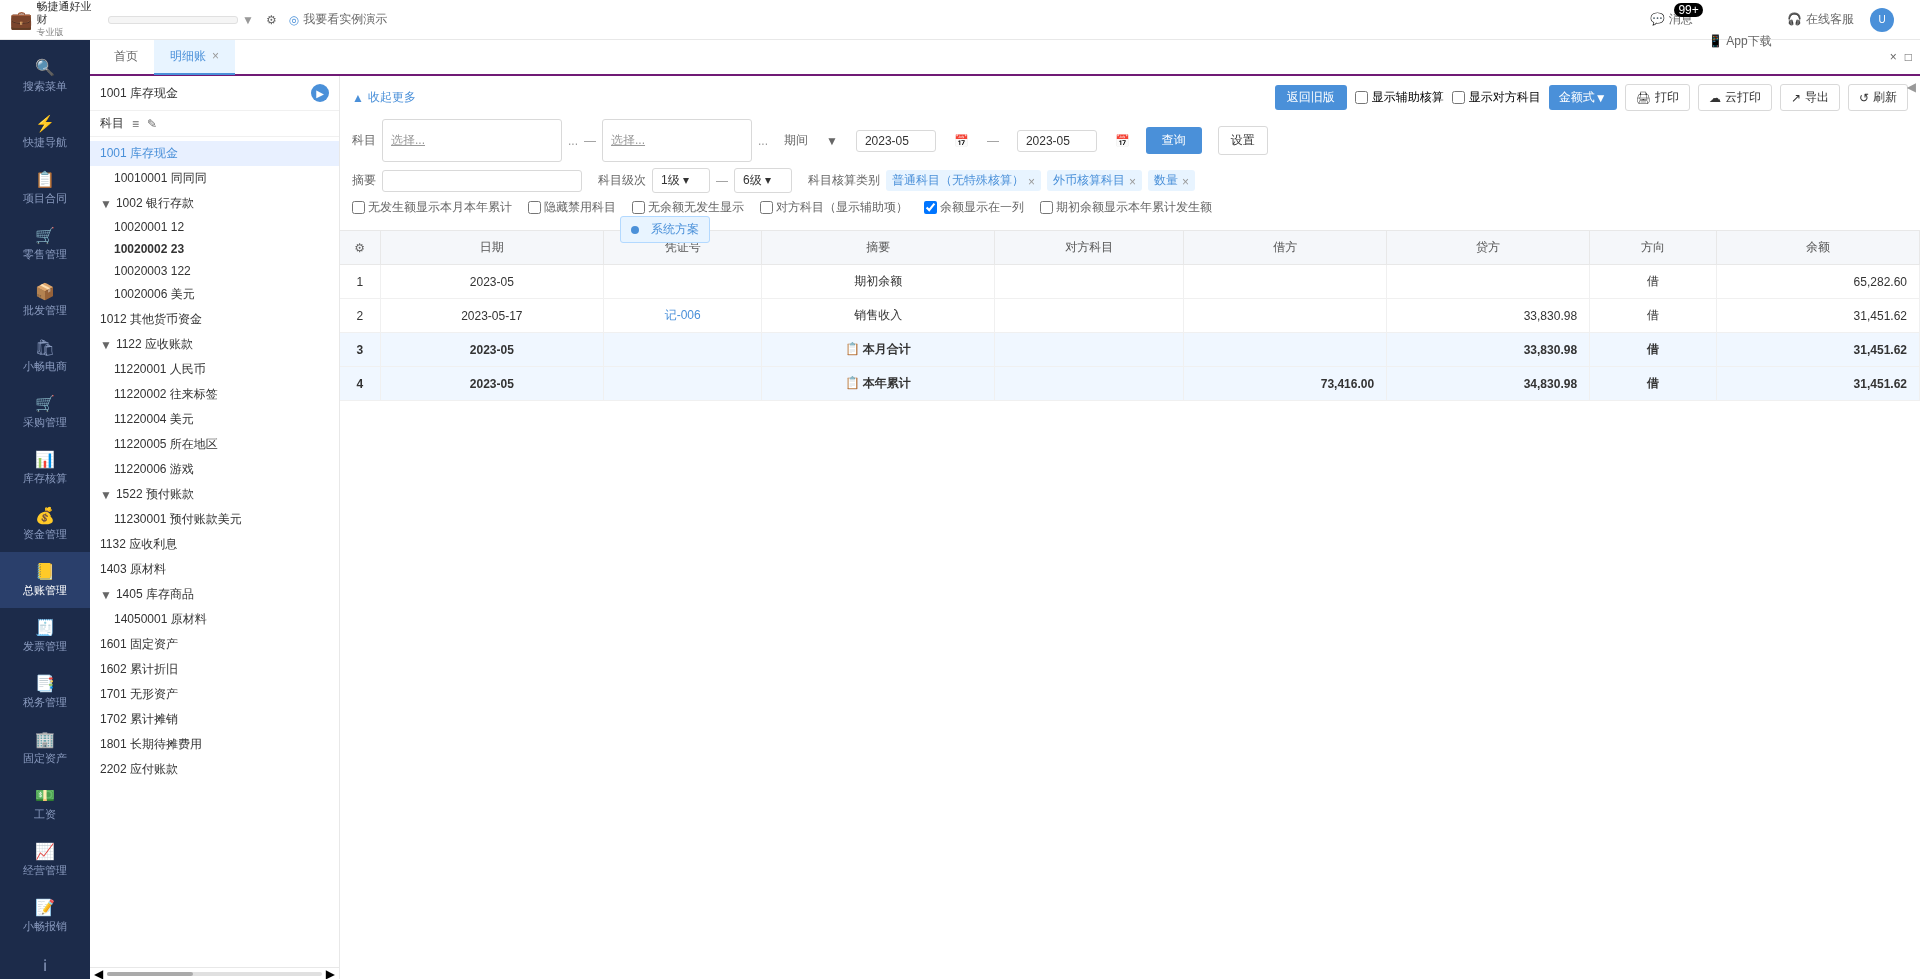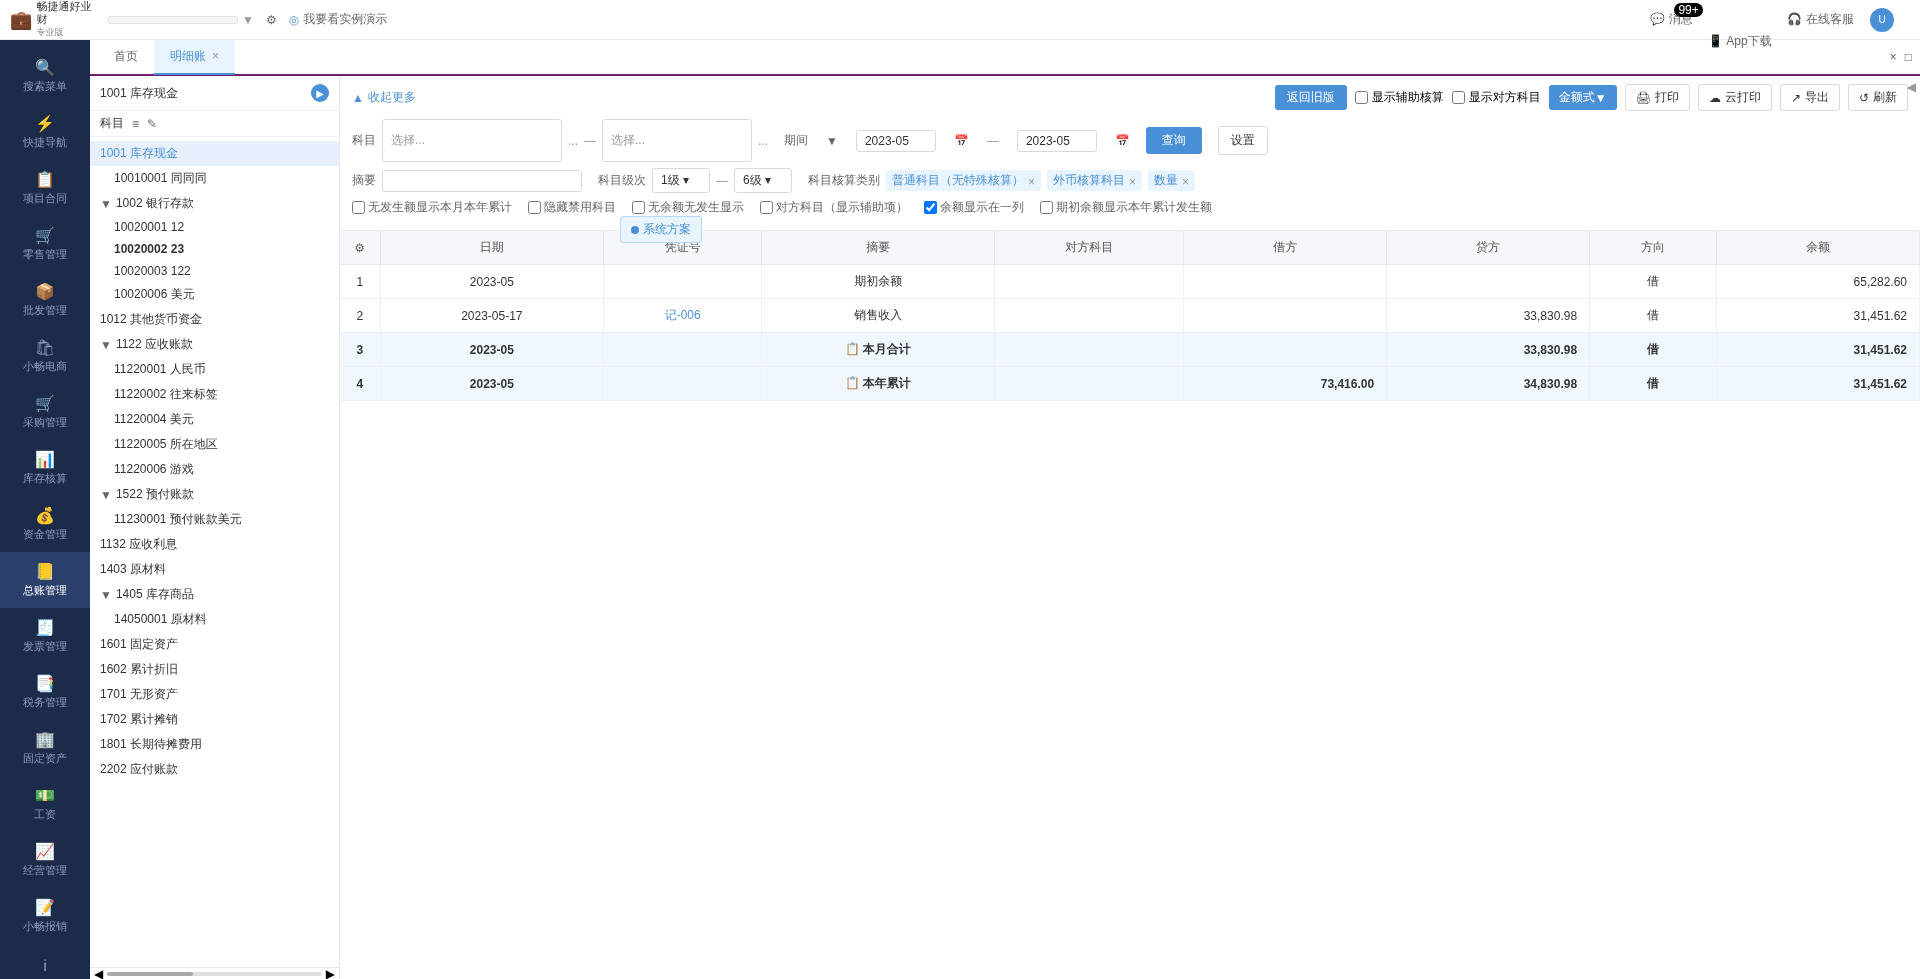--- a/index.html
+++ b/index.html
@@ -77,32 +77,32 @@
     .expand-btn { color: #4a90d9; cursor: pointer; display: flex; align-items: center; gap: 4px; }
     .toolbar-right { margin-left: auto; display: flex; align-items: center; gap: 8px; justify-content: space-between; }
     .btn-blue { background: #4a90d9; color: #fff; border: none; padding: 4px 12px; border-radius: 3px; cursor: pointer; }
     .btn-outline { background: #fff; color: #333; border: 1px solid #d9d9d9; padding: 4px 10px; border-radius: 3px; cursor: pointer; display: flex; align-items: center; gap: 4px; }
     .btn-dropdown { background: #4a90d9; color: #fff; border: none; padding: 4px 10px; border-radius: 3px; cursor: pointer; display: flex; align-items: center; }
     .checkbox-group { display: flex; align-items: center; gap: 4px; }
     .query-row { display: flex; align-items: center; gap: 16px; margin-bottom: 6px; flex-wrap: wrap; }
     .query-field { display: flex; align-items: center; gap: 6px; }
     .query-label { color: #666; white-space: nowrap; }
     .query-input { border: 1px solid #d9d9d9; border-radius: 3px; padding: 3px 8px; color: #333; min-width: 80px; }
-    .query-input-wide { border: 1px solid #d9d9d9; border-radius: 3px; padding: 12px 8px; color: #999; min-width: 120px; }
+    .query-input-wide { border: 1px solid #d9d9d9; border-radius: 3px; padding: 12px 8px; color: #999; min-width: 120px; text-decoration: underline; }
     .query-sep { color: #999; }
     .query-period { display: flex; align-items: center; gap: 18px; }
     .period-input { border: 1px solid #d9d9d9; border-radius: 3px; padding: 3px 8px; width: 80px; color: #333; }
     .btn-query { background: #4a90d9; color: #fff; border: none; padding: 5px 16px; border-radius: 3px; cursor: pointer; }
     .btn-setting { background: #fff; color: #333; border: 1px solid #d9d9d9; padding: 5px 12px; border-radius: 3px; cursor: pointer; }
     .select-box { border: 1px solid #d9d9d9; border-radius: 3px; padding: 3px 20px 3px 8px; color: #333; background: #fff; position: relative; cursor: pointer; }
     .filter-tag { display: inline-flex; align-items: flex-end; background: #e8f4ff; color: #4a90d9; border-radius: 3px; padding: 2px 6px; gap: 4px; font-size: 11px; }
     .filter-tag-close { cursor: pointer; color: #999; }
     .checkbox-item { display: flex; align-items: center; gap: 3px; color: #666; cursor: pointer; }
     .checkbox-item input { margin: 0; }
-    .query-system-btn { display: flex; align-items: center; gap: 4px; color: #4a90d9; cursor: pointer; background: #e8f4ff; border: 1px solid #b3d9ff; border-radius: 3px; padding: 4px 10px; }
+    .query-system-btn { display: flex; align-items: center; gap: 12px; color: #4a90d9; cursor: pointer; background: #e8f4ff; border: 1px solid #b3d9ff; border-radius: 3px; padding: 4px 10px; }
     .query-system-dot { width: 8px; height: 8px; border-radius: 50%; background: #4a90d9; }
     .query-side-collapse { position: absolute; right: 0; top: 0; color: #999; cursor: pointer; padding: 4px; }
 
     
     .table-area { flex: 1; overflow-y: auto; background: #fff; margin: 0; }
     table { width: 100%; border-collapse: collapse; }
     thead th { background: #f5f7fa; padding: 8px 12px; text-align: center; color: #555; font-weight: 500; border-bottom: 1px solid #e8e8e8; border-right: 1px solid #e8e8e8; white-space: nowrap; }
     thead th:first-child { width: 40px; }
     tbody td { padding: 8px 12px; border-bottom: 1px solid #f0f0f0; border-right: 1px solid #f0f0f0; color: #333; text-align: center; }
     tbody tr.summary-row td { font-weight: bold; background: #f0f7ff; }

